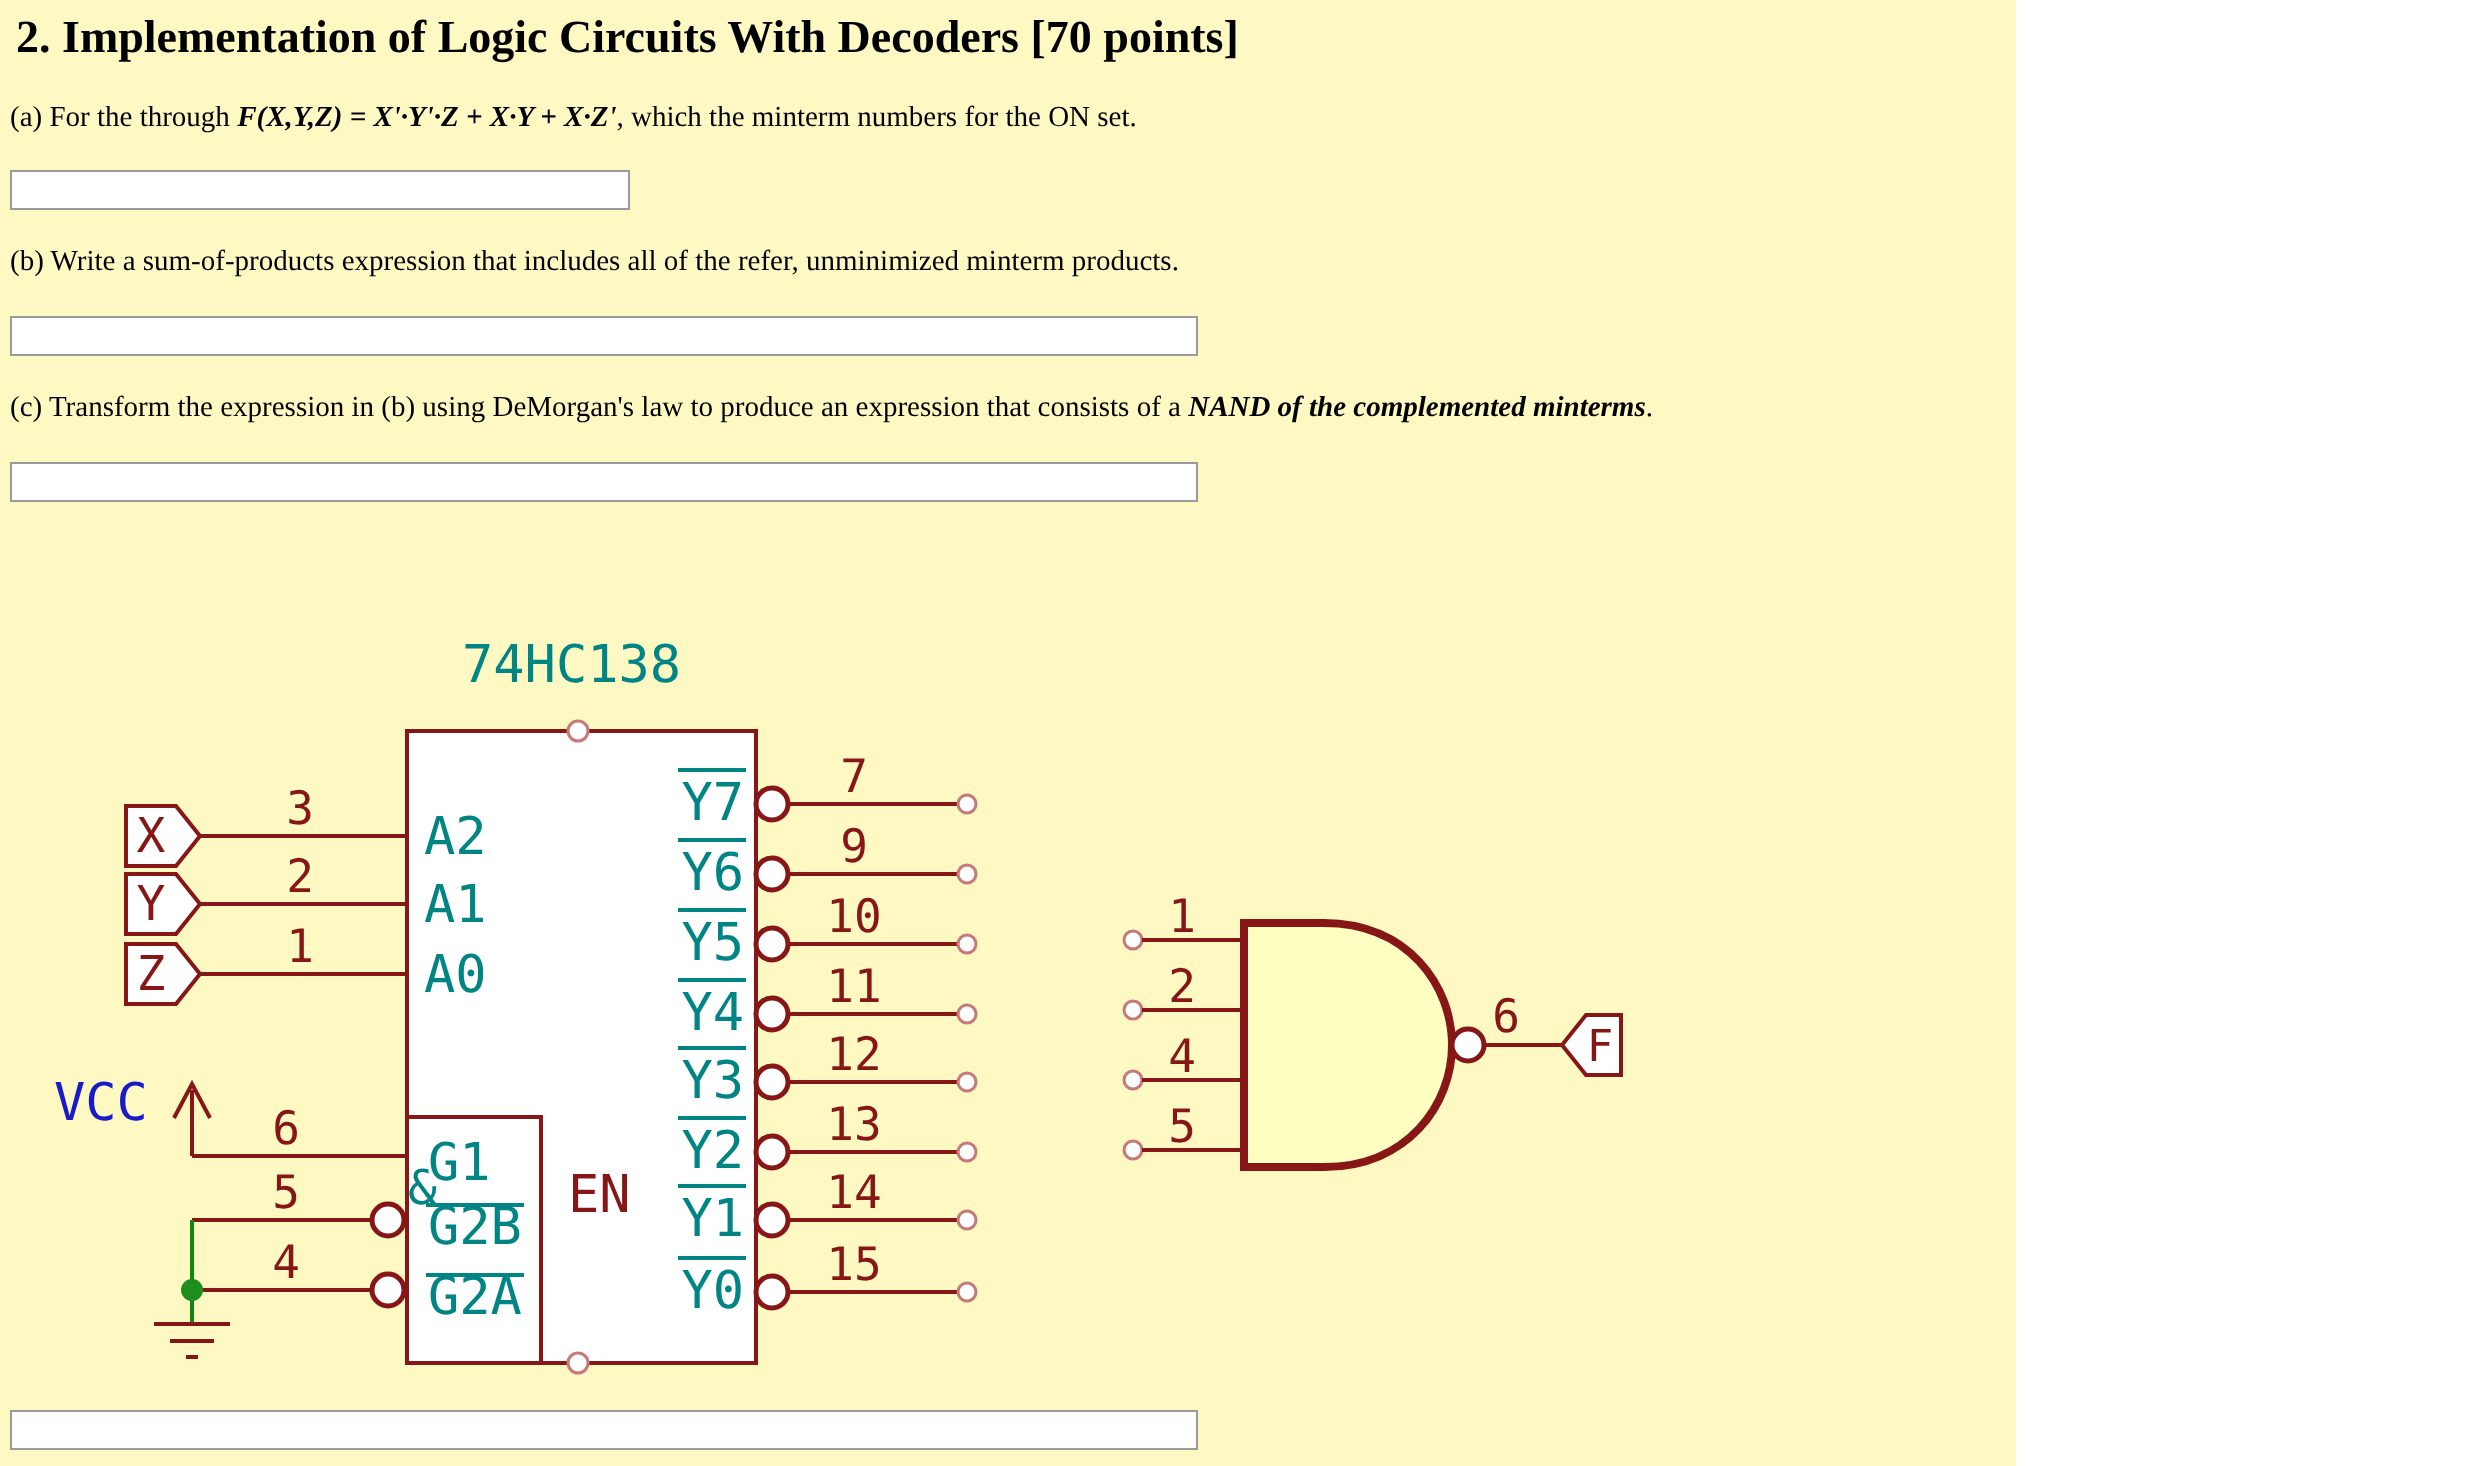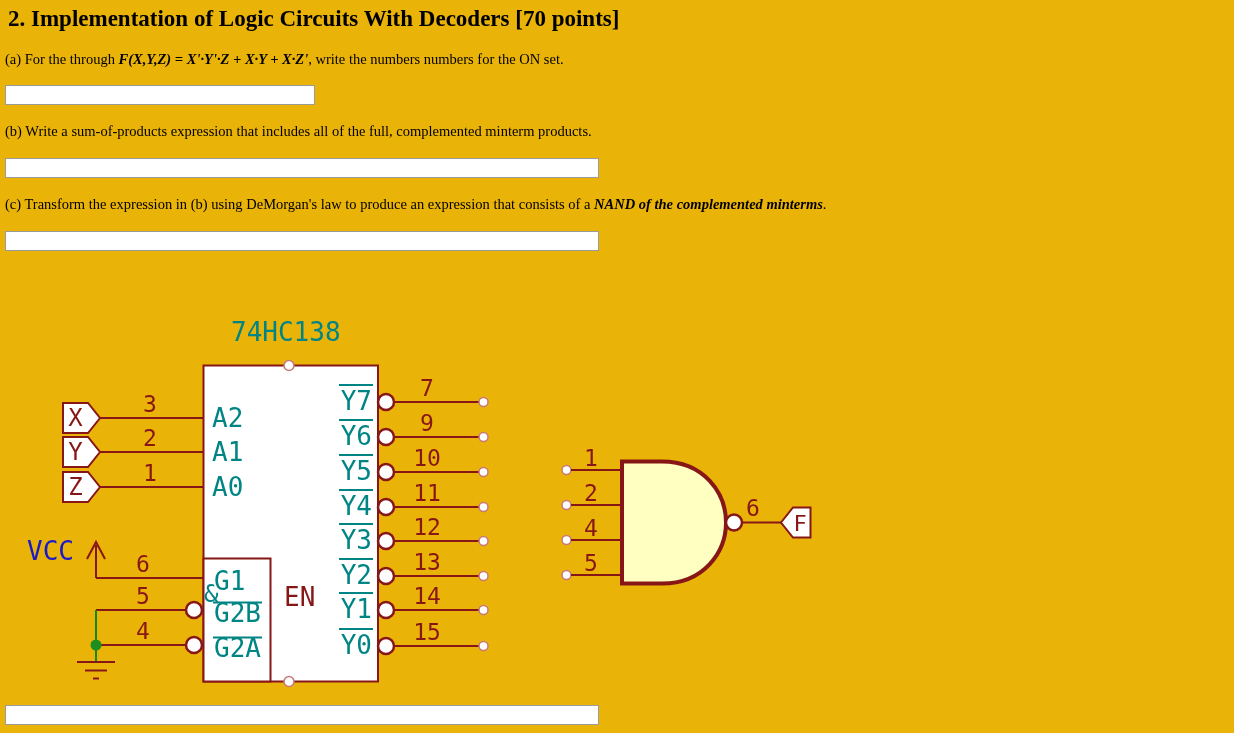--- a/index.html
+++ b/index.html
@@ -1,16 +1,16 @@
 <!DOCTYPE html>
 <html style="--component: #871616; --pin-name: #008484; --power-label: #1a1ac8; --wire-green: #118811; --junction-green: #1e8e1e; --gate-fill: #ffffc2; --open-end: #c87878; --input-border: #9b9b9b;"><head>
 <meta charset="utf-8">
 <style>
   html,body{margin:0;padding:0;background:#fff;}
-  #page{position:relative;width:1234px;height:733px;background:#eab308;overflow:hidden;
+  #page{position:relative;width:1008px;height:733px;background:#fef9c3;overflow:hidden;
         font-family:"Liberation Serif",serif;color:#000;}
   .abs{position:absolute;}
   #title{left:8px;top:6px;font-size:23px;font-weight:bold;white-space:nowrap;}
   .qtext{left:5px;font-size:14.5px;white-space:nowrap;}
   .qtext b{font-weight:bold;font-style:italic;}
   input.answer{position:absolute;height:20px;border:1.5px solid var(--input-border,#9b9b9b);
         background:#fff;box-sizing:border-box;font-family:"Liberation Serif",serif;
         font-size:13px;padding:0 3px;border-radius:0;}
   
   svg text{font-family:"DejaVu Sans Mono",monospace;}
@@ -32,25 +32,25 @@
   .gwire{stroke:var(--wire-green,#118811);stroke-width:2;fill:none;}
   .gdot{fill:var(--junction-green,#1e8e1e);stroke:none;}
 </style>
 </head>
 <body>
 
 <div id="page">
 
   <h2 id="title" class="abs" style="margin:0;">2. Implementation of Logic Circuits With Decoders [70 points]</h2>
 
-  <div class="abs qtext" style="top:51px;"><span>(a) For the through </span><b>F(X,Y,Z) = X'·Y'·Z + X·Y + X·Z'</b><span>, write the numbers numbers for the ON set.</span></div>
+  <div class="abs qtext" style="top:51px;"><span>(a) For the through </span><b>F(X,Y,Z) = X'·Y'·Z + X·Y + X·Z'</b><span>, which the minterm numbers for the ON set.</span></div>
 
   <input class="answer" style="left: 5px; top: 85px; width: 310px;" type="text" value="">
 
-  <div class="abs qtext" style="top:123px;">(b) Write a sum-of-products expression that includes all of the full, complemented minterm products.</div>
+  <div class="abs qtext" style="top:123px;">(b) Write a sum-of-products expression that includes all of the refer, unminimized minterm products.</div>
 
   <input class="answer" style="left: 5px; top: 158px; width: 594px;" type="text" value="">
 
   <div class="abs qtext" style="top:196px;"><span>(c) Transform the expression in (b) using DeMorgan's law to produce an expression that consists of a </span><b>NAND of the complemented minterms</b><span>.</span></div>
 
   <input class="answer" style="left: 5px; top: 231px; width: 594px;" type="text" value="">
 
 
   <svg class="abs" style="left:0;top:300px;" width="860" height="400" viewBox="0 300 860 400">
 

